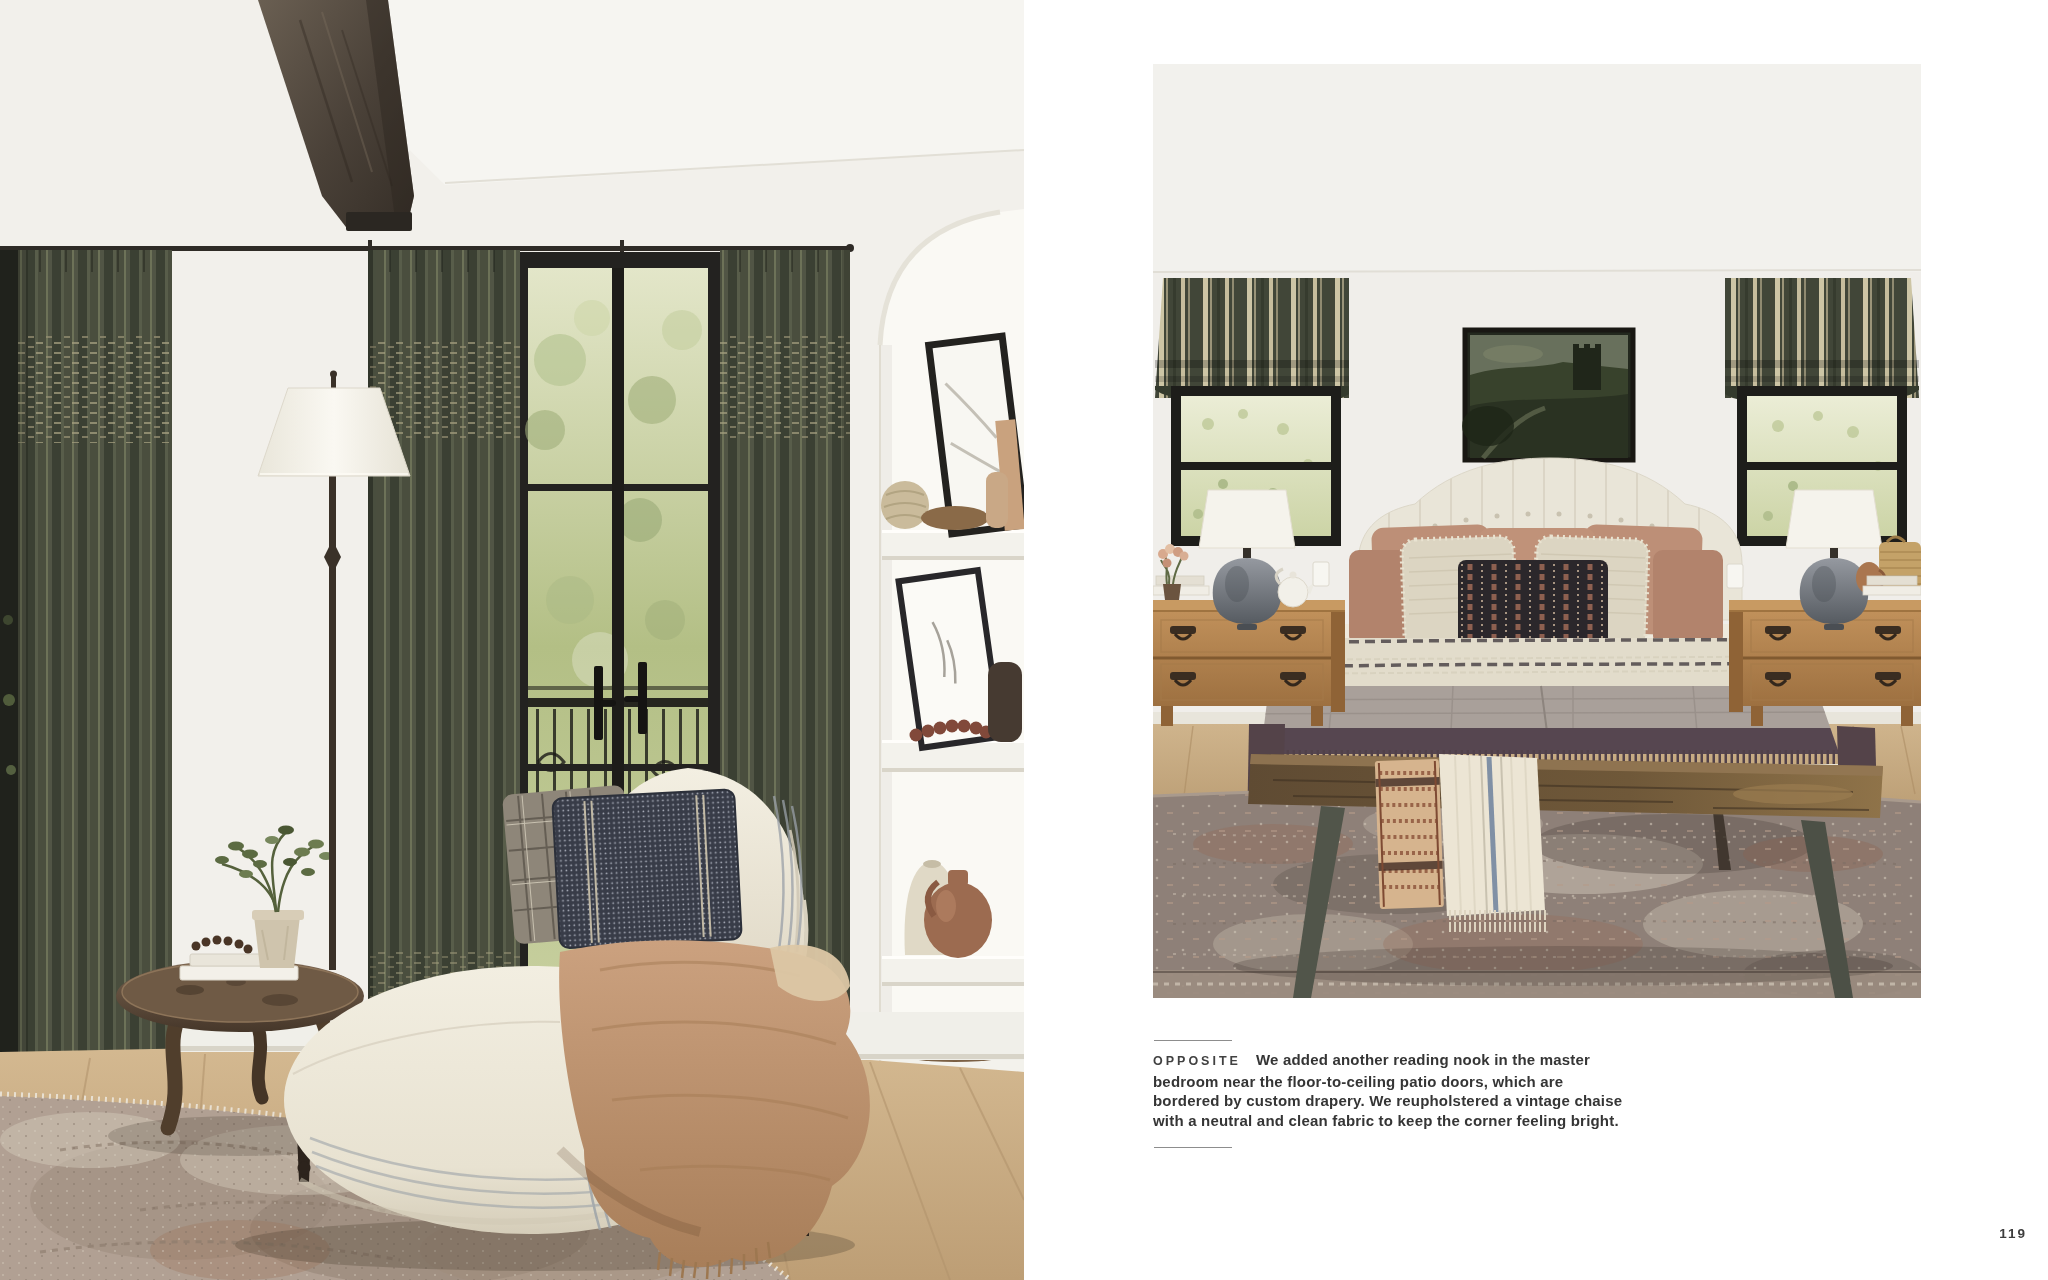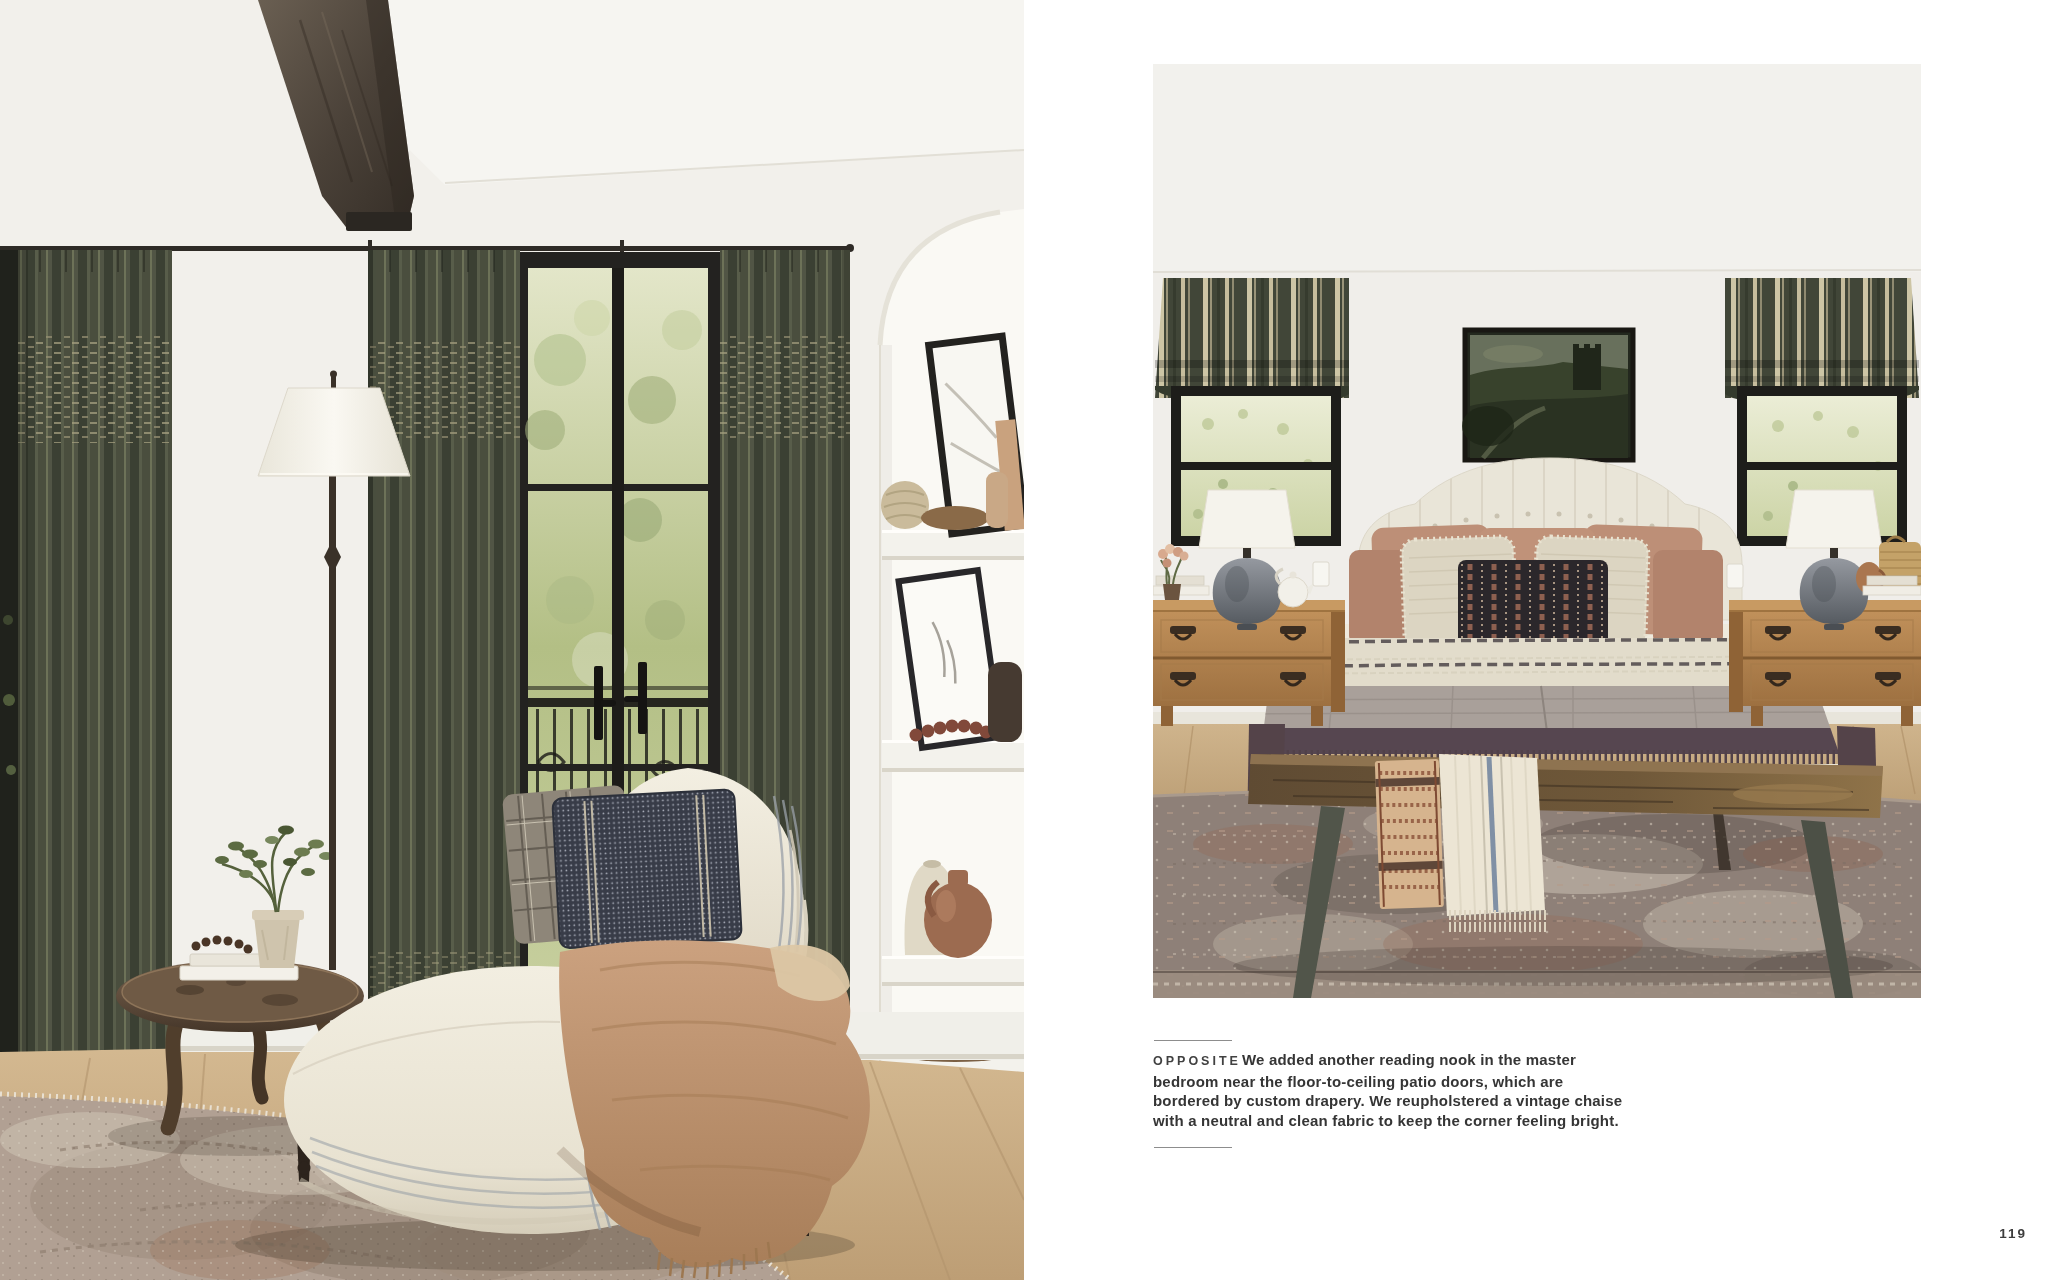--- a/index.html
+++ b/index.html
@@ -9,21 +9,21 @@
   .page-left{left:0;}
   .page-right{left:1024px;}
   figure{margin:0;padding:0;}
   .photo{position:absolute;overflow:hidden;}
   .photo-left{left:0;top:0;width:1024px;height:1280px;}
   .photo-right{left:129px;top:64px;width:768px;height:934px;}
   .captions{position:absolute;left:129px;top:1040px;width:478px;}
   .caption + .caption{margin-top:17px;}
   .caption-rule{width:78px;border-top:1.6px solid #8d8d8d;margin:0 0 9px 1px;}
   .caption-text{margin:0;font-size:15px;line-height:19.5px;font-weight:600;color:#353535;letter-spacing:.2px;}
-  .caption-label{font-size:12.5px;letter-spacing:3px;color:#414141;margin-right:1px;font-weight:600;}
+  .caption-label{font-size:12.5px;letter-spacing:3px;color:#414141;margin-right:15px;font-weight:600;}
   .folio{position:absolute;right:21px;top:1226px;font-size:13.5px;font-weight:600;
          letter-spacing:2px;color:#3d3d3d;}
 </style>
 </head>
 <body>
 
 <div class="spread">
 
   <section class="page page-left">
     <figure class="photo photo-left">

